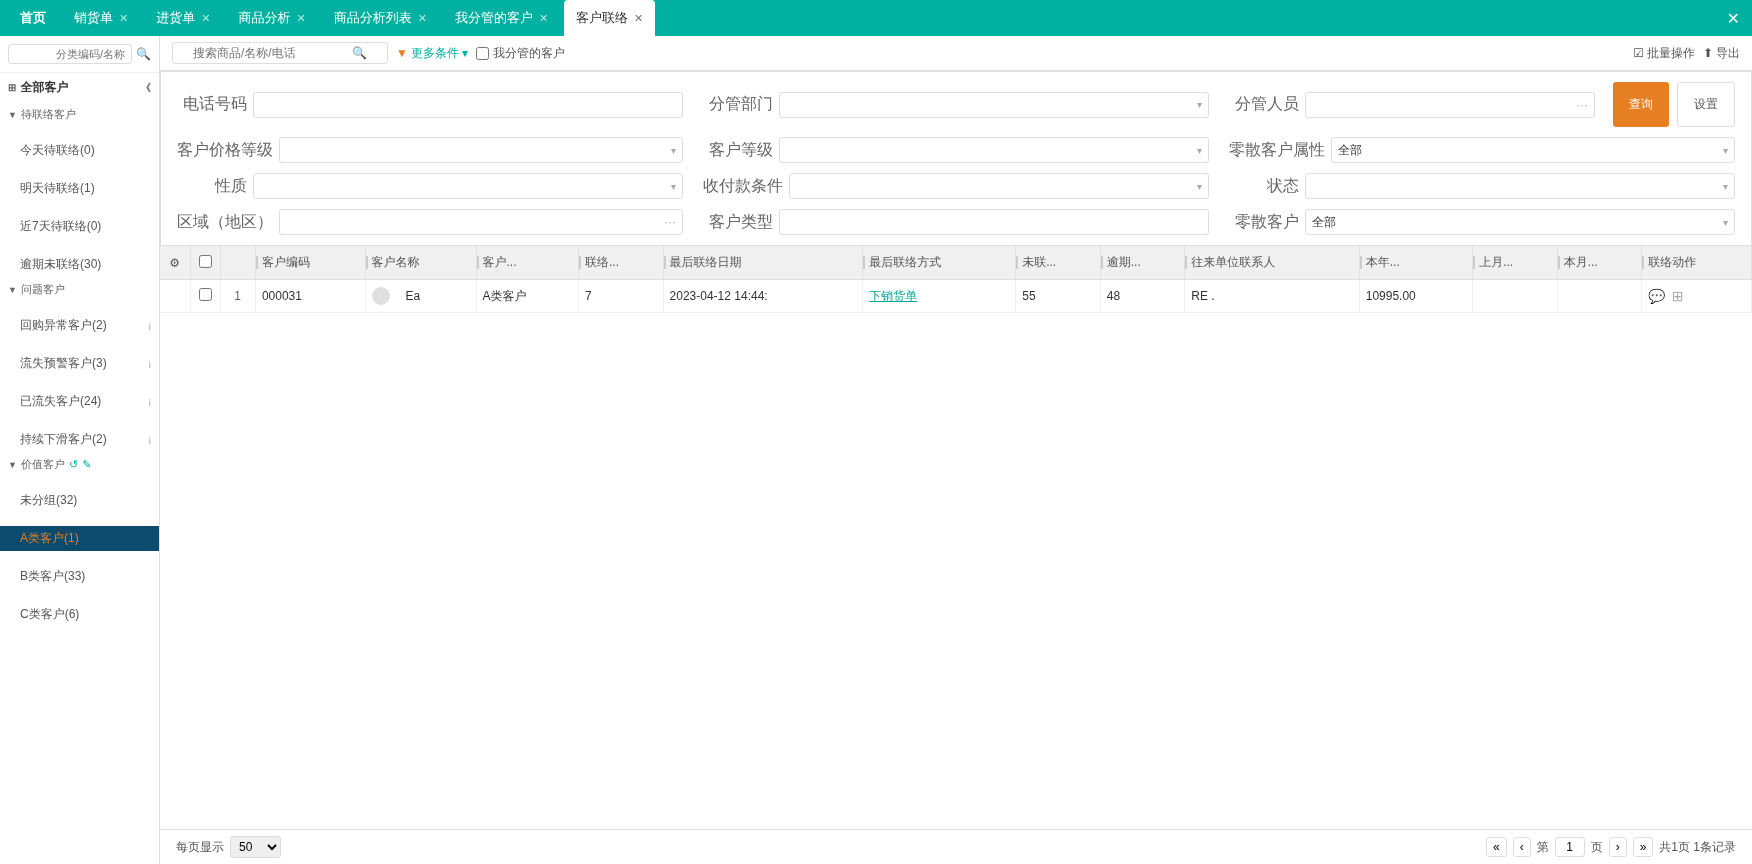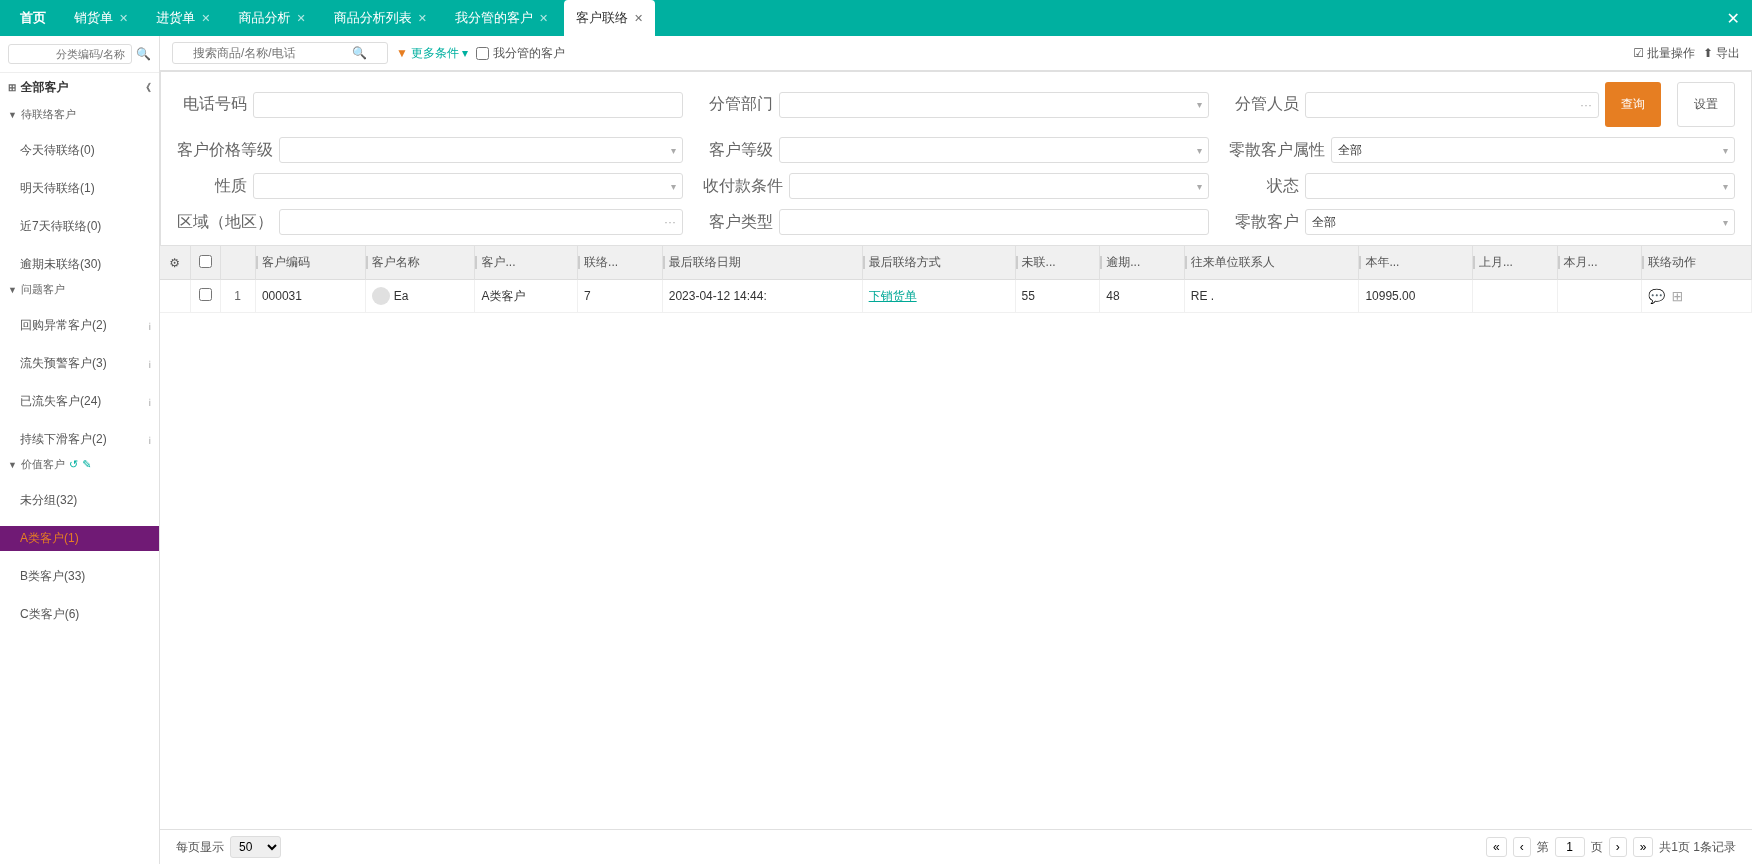--- a/index.html
+++ b/index.html
@@ -114,21 +114,21 @@
     .sidebar-item {
       padding: 4px 8px 4px 20px;
       color: #555;
       cursor: pointer;
       font-size: 12px;
       display: flex;
       align-items: center;
       margin-top: 13px;
     }
     .sidebar-item.active {
-      background: #701a75;
+      background: #0c4a6e;
       color: #e67e22;
       text-align: center;
     }
     .sidebar-item .item-icon {
       margin-left: auto;
       font-size: 10px;
       color: #aaa;
     }
 
     
@@ -336,21 +336,21 @@
     }
 
     
     .table-wrapper::-webkit-scrollbar { height: 8px; width: 8px; }
     .table-wrapper::-webkit-scrollbar-thumb { background: #ccc; border-radius: 4px; }
     .table-wrapper::-webkit-scrollbar-track { background: #f5f5f5; }
 
     .checkbox-col { width: 30px; text-align: center; }
     .gear-col { width: 30px; text-align: center; }
     .row-num { color: #666; text-align: center; }
-    .customer-name-cell { display: flex; align-items: center; gap: 4px; }
+    .customer-name-cell { display: flex; align-items: center; gap: 16px; }
     .name-avatar { width: 18px; height: 18px; border-radius: 50%; background: #e0e0e0; display: inline-block; }
   </style>
 </head>
 <body>
 
 <div class="top-nav">
   <div class="nav-tab home">
     <span>首页</span>
   </div>
   <div class="nav-tab">
@@ -491,21 +491,21 @@
           <span></span>
             <span class="arrow">▾</span>
         </div>
       </div>
       <div class="filter-row">
         <span class="filter-label">分管人员</span>
         <div class="filter-input">
           <span></span>
             <span class="dots">···</span>
         </div>
-        <div style="display:flex;gap:16px;margin-left:0;">
+        <div style="display:flex;gap:8px;margin-left:12px;">
           <button class="btn-query">查询</button>
           <button class="btn-settings">设置</button>
         </div>
       </div>
 
       <div class="filter-row">
         <span class="filter-label">客户价格等级</span>
         <div class="filter-input">
           <span></span>
             <span class="arrow">▾</span>

